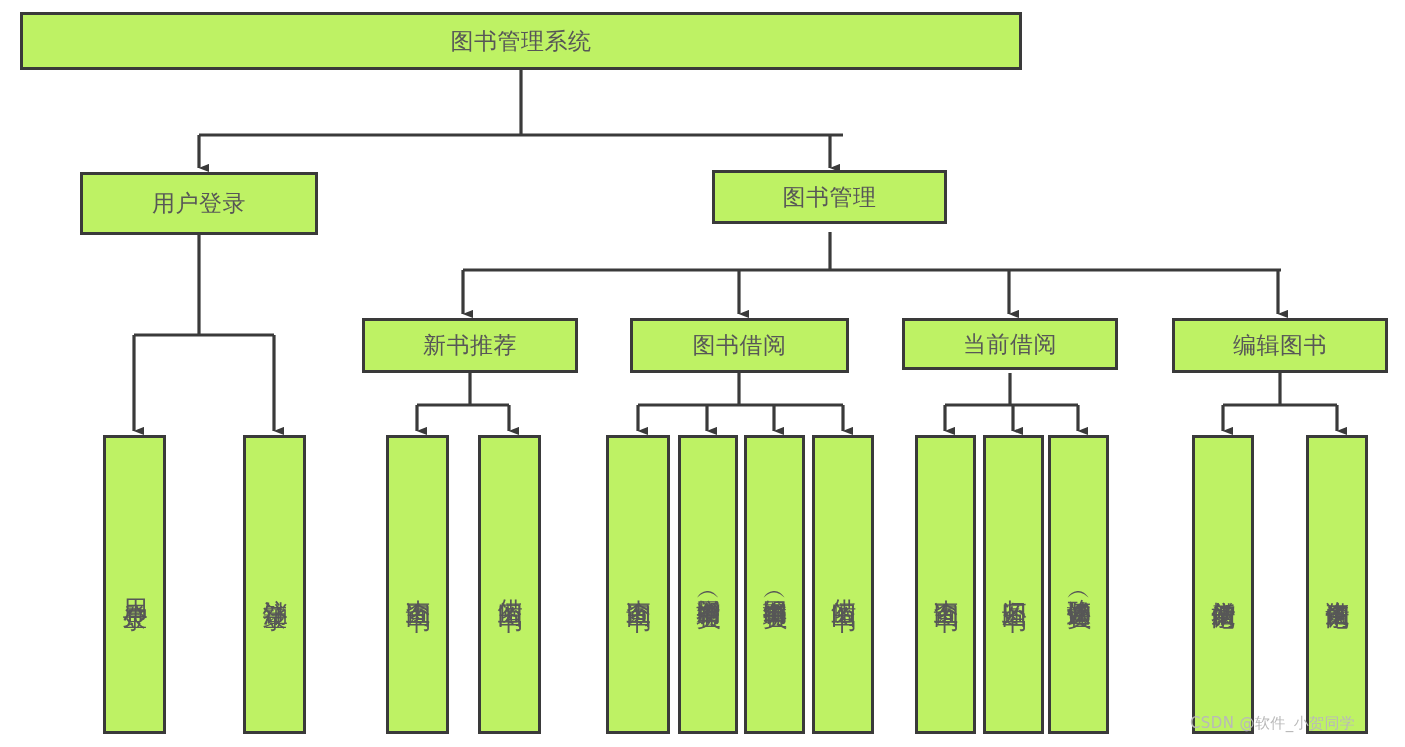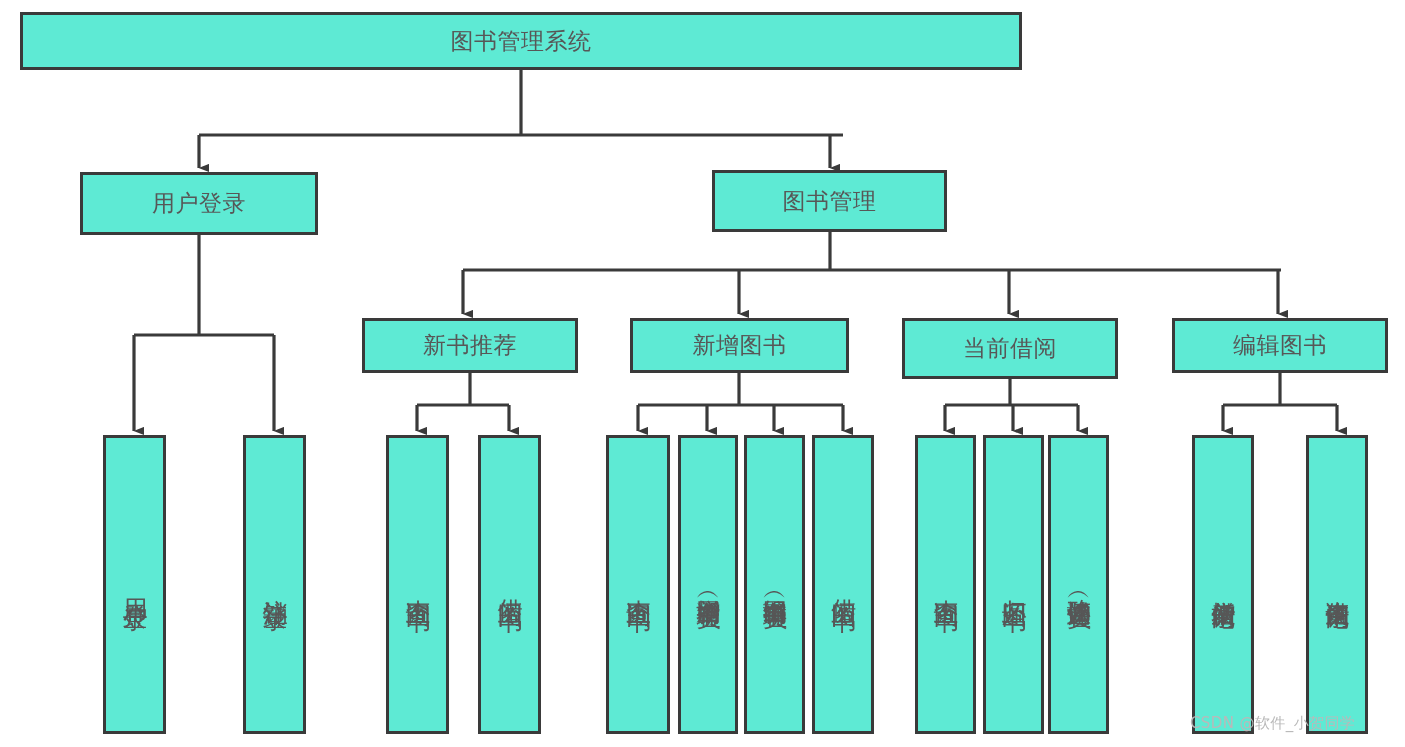--- a/index.html
+++ b/index.html
@@ -23,21 +23,21 @@
   #connector-layer {
     position: absolute;
     left: 0; top: 0;
     width: 1405px;
     height: 747px;
     pointer-events: none;
   }
   .node {
     position: absolute;
     box-sizing: border-box;
-    background: #5eead4;
+    background: #bef264;
     border: 3px solid #3a3a3a;
     display: flex;
     align-items: center;
     justify-content: center;
     color: #4a4a4a;
   }
   .node .node-label {
     display: block;
     text-align: center;
     line-height: 1.22;
@@ -133,31 +133,31 @@
     </g>
   </svg>
 
   <div class="node node-root node-horizontal" style="left:20px; top:12px; width:1002px; height:58px;">
     <span class="node-label">图书管理系统</span>
   </div>
 
   <div class="node node-horizontal" style="left:80px; top:172px; width:238px; height:63px;">
     <span class="node-label">用户登录</span>
   </div>
-  <div class="node node-horizontal" style="left:712px; top:170px; width:235px; height:62px;">
+  <div class="node node-horizontal" style="left:712px; top:170px; width:235px; height:54px;">
     <span class="node-label">图书管理</span>
   </div>
 
   <div class="node node-horizontal" style="left:362px; top:318px; width:216px; height:55px;">
     <span class="node-label">新书推荐</span>
   </div>
   <div class="node node-horizontal" style="left:630px; top:318px; width:219px; height:55px;">
-    <span class="node-label">新增图书</span>
-  </div>
-  <div class="node node-horizontal" style="left:902px; top:318px; width:216px; height:61px;">
+    <span class="node-label">图书借阅</span>
+  </div>
+  <div class="node node-horizontal" style="left:902px; top:318px; width:216px; height:52px;">
     <span class="node-label">当前借阅</span>
   </div>
   <div class="node node-horizontal" style="left:1172px; top:318px; width:216px; height:55px;">
     <span class="node-label">编辑图书</span>
   </div>
 
   <div class="node node-vertical" style="left:103px; top:435px; width:63px; height:299px;">
     <span class="node-label">用户登录</span>
   </div>
   <div class="node node-vertical" style="left:243px; top:435px; width:63px; height:299px;">

